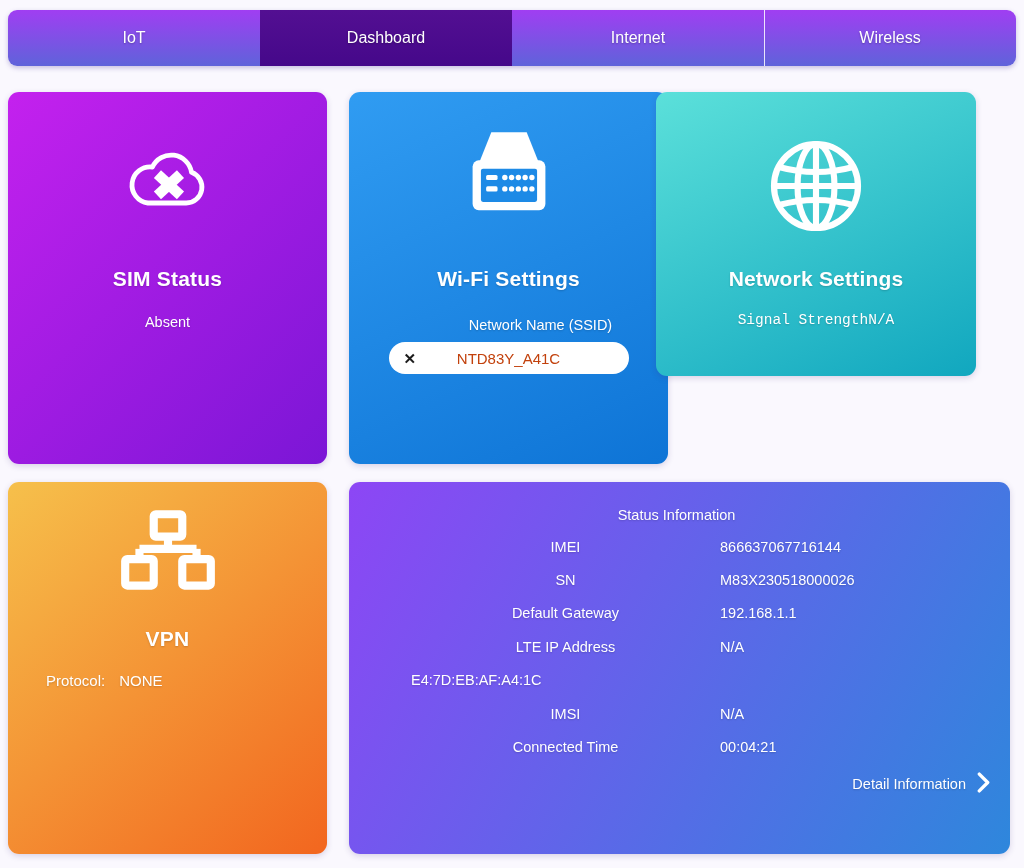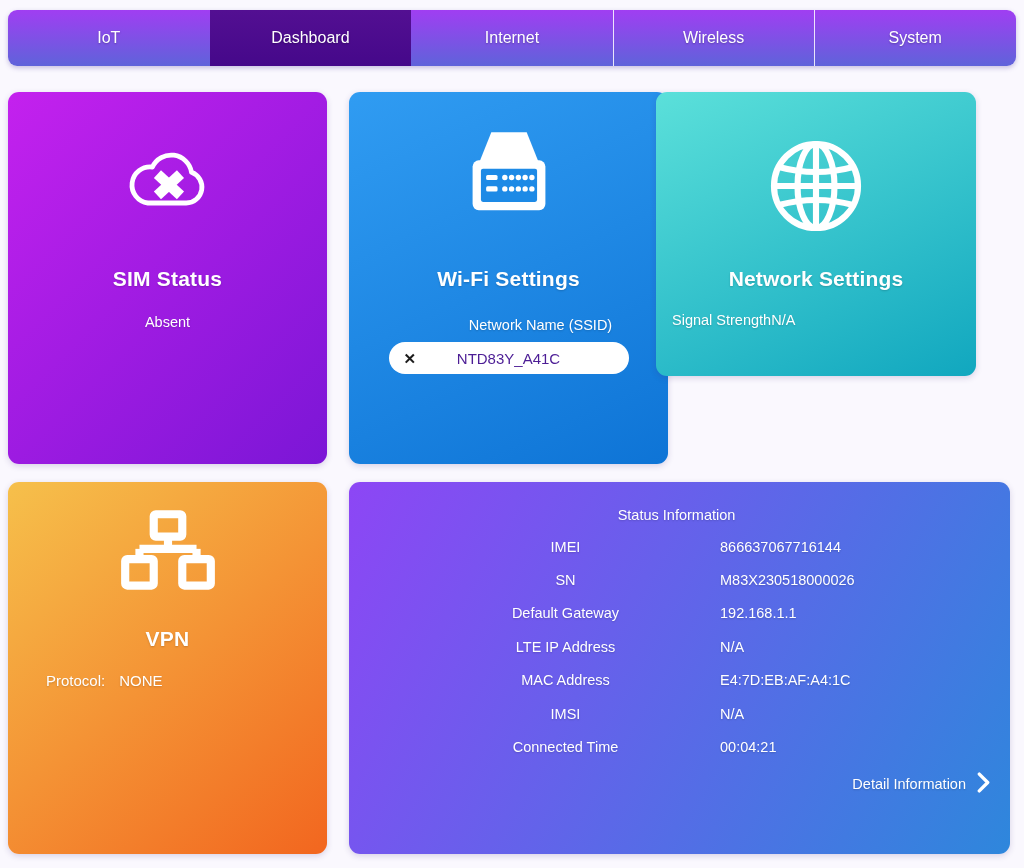--- a/index.html
+++ b/index.html
@@ -24,47 +24,46 @@
   #card-vpn     { left:8px;   top:482px; width:319px; height:372px; background:linear-gradient(140deg,#f6c04b,#f2661f); }
   #card-status  { left:349px; top:482px; width:661px; height:372px; background:linear-gradient(120deg,#8d46f5,#2e87dc);text-align:center; }
 
   .tile-icon  { position:absolute; left:50%; transform:translateX(-50%); }
   .tile-title { position:absolute; top:175px; width:100%; text-align:center; font-size:21px; font-weight:bold; letter-spacing:.2px; }
   .tile-sub   { position:absolute; width:100%; text-align:center; font-size:14.5px; }
 
   
   .ssid-wrap { position:absolute; top:250px; left:50%; transform:translateX(-50%); width:240px; height:32px; }
   .ssid-input { width:100%; height:100%; border:none; outline:none; border-radius:16px; background:#fff;
-                text-align:center; font-size:15px; color:#4c1d95; font-family:"Liberation Sans", sans-serif; }
+                text-align:center; font-size:15px; color:#c2410c; font-family:"Liberation Sans", sans-serif; }
   .ssid-clear { position:absolute; left:15px; top:50%; transform:translateY(-50%); color:#1b1b1b;
                 font-size:15px; font-weight:bold; cursor:pointer; line-height:1; }
 
   
-  .kv-row { position:absolute; left:16px; right:16px; display:flex; justify-content:flex-start; font-size:14.5px; }
+  .kv-row { position:absolute; left:16px; right:16px; display:flex; justify-content:center; font-size:14.5px;font-family:Liberation Mono, monospace; }
 
   .vpn-proto { position:absolute; top:190px; left:16px; font-size:15px; display:flex; gap:14px;margin-left:22px; }
 
   
   .status-inner { position:absolute; left:14px; right:20px; top:24px; }
   .status-title { font-size:14.5px; line-height:18px; }
   .status-rows  { margin-top:6px; }
   .status-row   { display:flex; align-items:center; height:33.4px; font-size:14.5px;margin-left:48px; }
   .status-row .lbl { width:309px; }
   .detail-link  { position:absolute; right:20px; top:290px; display:flex; align-items:center; gap:11px;
                   font-size:14.5px; cursor:pointer; }
 </style>
 </head>
 <body>
 
 <div class="navbar">
   <div class="tab">IoT</div>
   <div class="tab active">Dashboard</div>
   <div class="tab">Internet</div>
   <div class="tab">Wireless</div>
-  <div class="tab">System</div>
 </div>
 
 <div class="card" id="card-sim">
   <div class="tile-icon" style="top:52px;">
     <svg width="96" height="70" viewBox="0 0 100 72">
       <path d="M29 61 H 69 A 16.5 16.5 0 0 0 74.5 29 A 21.5 21.5 0 0 0 33.8 23.5 A 14 14 0 0 0 29 61 Z" fill="none" stroke="#fff" stroke-width="5" stroke-linejoin="round"></path>
       <g stroke="#fff" stroke-width="11">
         <line x1="39" y1="31" x2="63" y2="53"></line>
         <line x1="63" y1="31" x2="39" y2="53"></line>
       </g>
@@ -159,21 +158,20 @@
       </div>
       <div class="status-row">
         <span class="lbl shadow-txt">Default Gateway</span>
         <span class="shadow-txt">192.168.1.1</span>
       </div>
       <div class="status-row">
         <span class="lbl shadow-txt">LTE IP Address</span>
         <span class="shadow-txt">N/A</span>
       </div>
       <div class="status-row">
-        <span class="lbl shadow-txt">MAC Address</span>
         <span class="shadow-txt">E4:7D:EB:AF:A4:1C</span>
       </div>
       <div class="status-row">
         <span class="lbl shadow-txt">IMSI</span>
         <span class="shadow-txt">N/A</span>
       </div>
       <div class="status-row">
         <span class="lbl shadow-txt">Connected Time</span>
         <span class="shadow-txt">00:04:21</span>
       </div>

